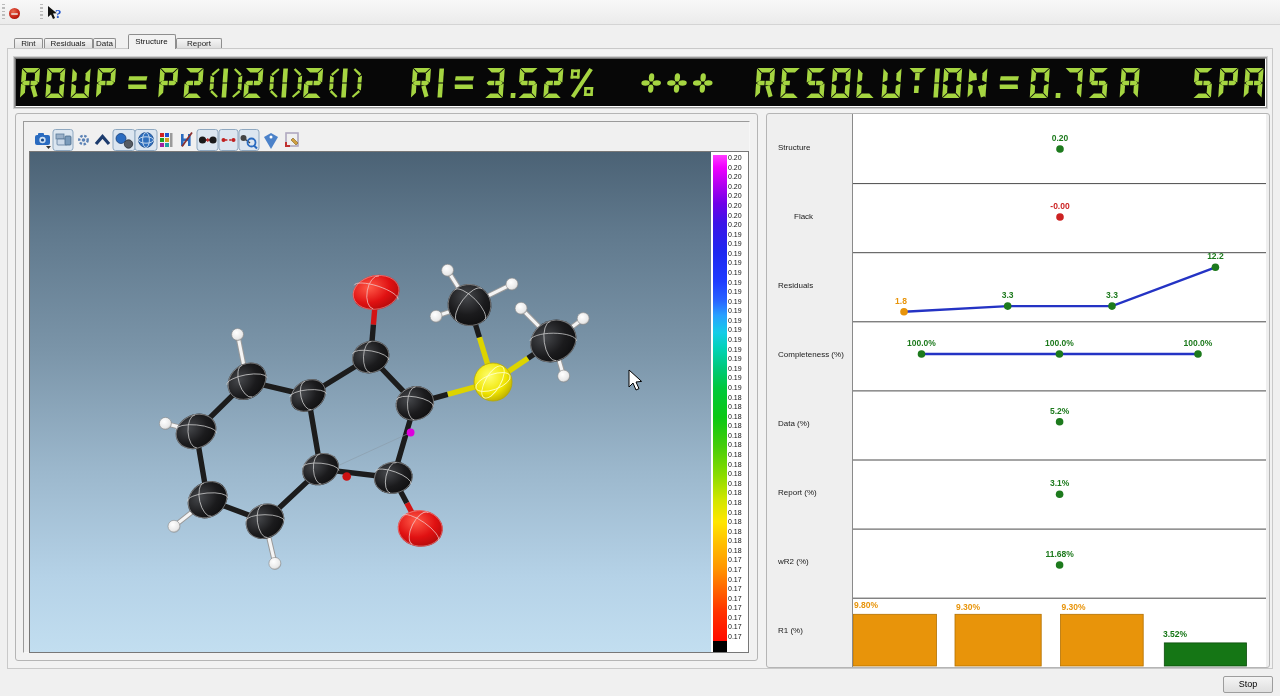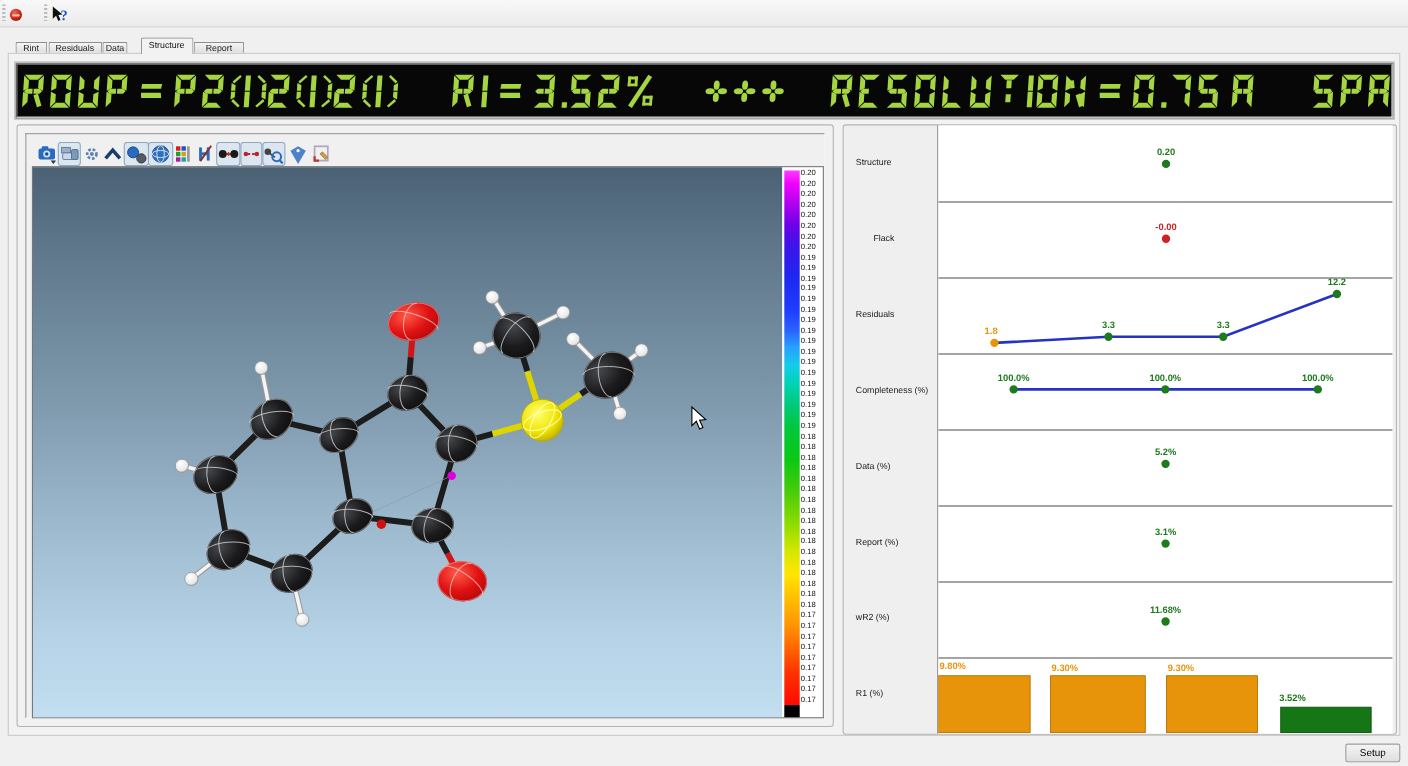--- a/index.html
+++ b/index.html
@@ -584,13 +584,13 @@
     <rect x="102.0" y="500.3" width="86.2" height="51.7" fill="#e8940a" stroke="#b37000" stroke-width="0.8"></rect>
     <rect x="207.5" y="500.3" width="82.7" height="51.7" fill="#e8940a" stroke="#b37000" stroke-width="0.8"></rect>
     <rect x="311.3" y="528.9" width="82.2" height="23.1" fill="#157615" stroke="#0d4d0d" stroke-width="0.8"></rect>
     <text x="1.0" y="494.0" fill="#e8940a" font-size="8.5" font-weight="bold" font-family="Liberation Sans" text-anchor="start">9.80%</text>
     <text x="103.0" y="496.0" fill="#e8940a" font-size="8.5" font-weight="bold" font-family="Liberation Sans" text-anchor="start">9.30%</text>
     <text x="208.5" y="496.0" fill="#e8940a" font-size="8.5" font-weight="bold" font-family="Liberation Sans" text-anchor="start">9.30%</text>
     <text x="310.0" y="523.0" fill="#157615" font-size="8.5" font-weight="bold" font-family="Liberation Sans" text-anchor="start">3.52%</text>
   </svg>
 
 <div class="abs" style="left:0;top:670px;width:1280px;height:26px;background:#f0f0f0"></div>
-<div class="abs" style="left:1223px;top:676px;width:50px;height:17px;border:1px solid #9d9d9d;border-radius:2px;background:linear-gradient(#f4f4f4,#dfdfdf);text-align:center;font-size:9px;line-height:15px;color:#000">Setup</div>
+<div class="abs" style="left:1223px;top:676px;width:50px;height:17px;border:1px solid #9d9d9d;border-radius:2px;background:linear-gradient(#f4f4f4,#dfdfdf);text-align:center;font-size:9px;line-height:15px;color:#000">Stop</div>
 
 </body></html>

